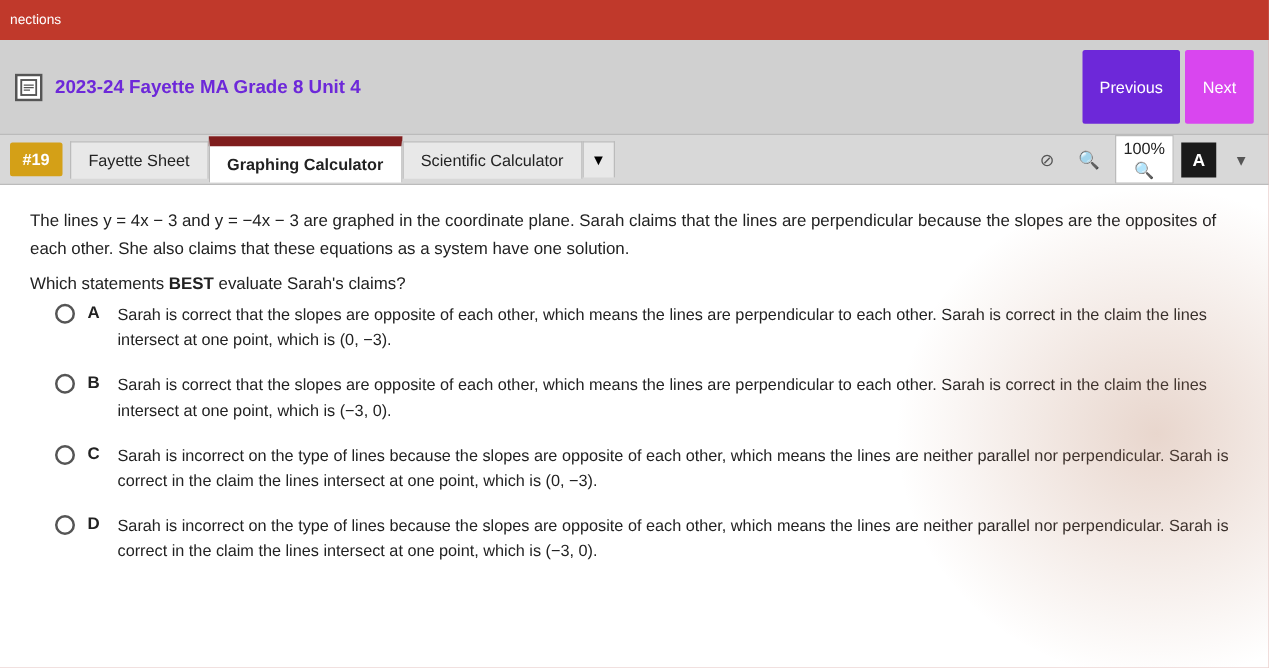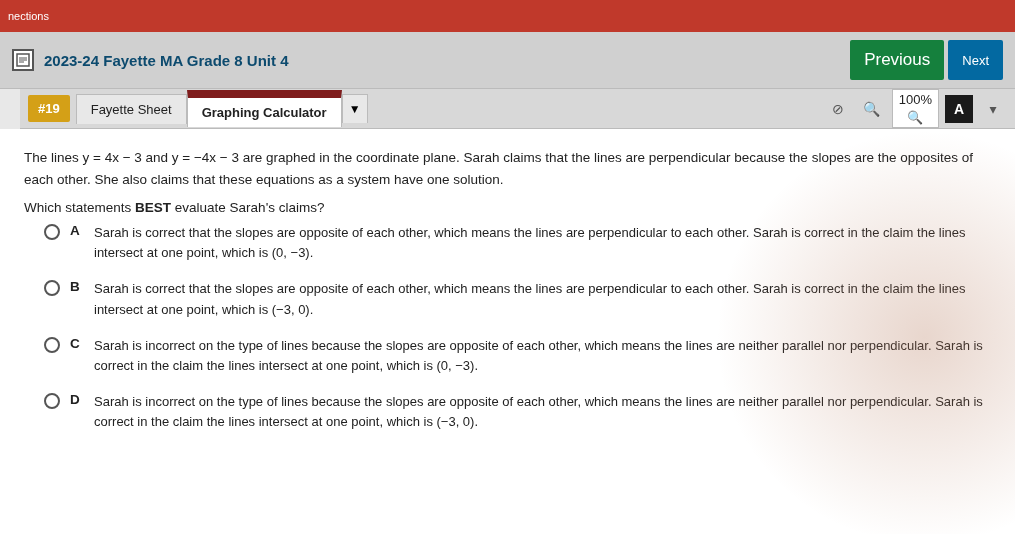--- a/index.html
+++ b/index.html
@@ -49,52 +49,51 @@
       display: flex;
       align-items: center;
       justify-content: center;
       font-size: 10px;
       color: #555;
       background: white;
     }
     .header-title {
       font-size: 15px;
       font-weight: bold;
-      color: #0c4a6e;
+      color: #6d28d9;
     }
     .header-buttons {
       display: flex;
       gap: 4px;
     }
     .btn-prev {
-      background: #15803d;
+      background: #6d28d9;
       color: white;
       border: none;
-      padding: 10px 14px;
-      font-size: 17px;
+      padding: 22px 14px;
+      font-size: 13px;
       cursor: pointer;
       border-radius: 2px;
     }
     .btn-next {
-      background: #0369a1;
+      background: #d946ef;
       color: white;
       border: none;
       padding: 5px 14px;
       font-size: 13px;
       cursor: pointer;
       border-radius: 2px;
     }
     .tabs-bar {
       background: #d8d8d8;
       display: flex;
       align-items: center;
       padding: 0 8px;
       border-bottom: 1px solid #bbb;
       gap: 0;
-      margin-left: 20px;
     }
     .question-num {
       background: #d4a017;
       color: white;
       font-weight: bold;
       font-size: 13px;
       padding: 6px 10px;
       margin-right: 6px;
       border-radius: 2px;
     }
@@ -249,20 +248,21 @@
     <div class="header-buttons">
       <button class="btn-prev">Previous</button>
       <button class="btn-next">Next</button>
     </div>
   </div>
 
   <div class="tabs-bar">
     <div class="question-num">#19</div>
     <div class="tab">Fayette Sheet</div>
     <div class="tab active">Graphing Calculator</div>
+    <div class="tab">Scientific Calculator</div>
     <div class="tab-dropdown">▼</div>
     <div class="tabs-right">
       <button class="icon-btn">⊘</button>
       <button class="icon-btn">🔍</button>
       <div class="zoom-control">
         <span>100%</span>
         <span>🔍</span>
       </div>
       <div class="letter-badge">A</div>
       <button class="icon-btn">▾</button>

